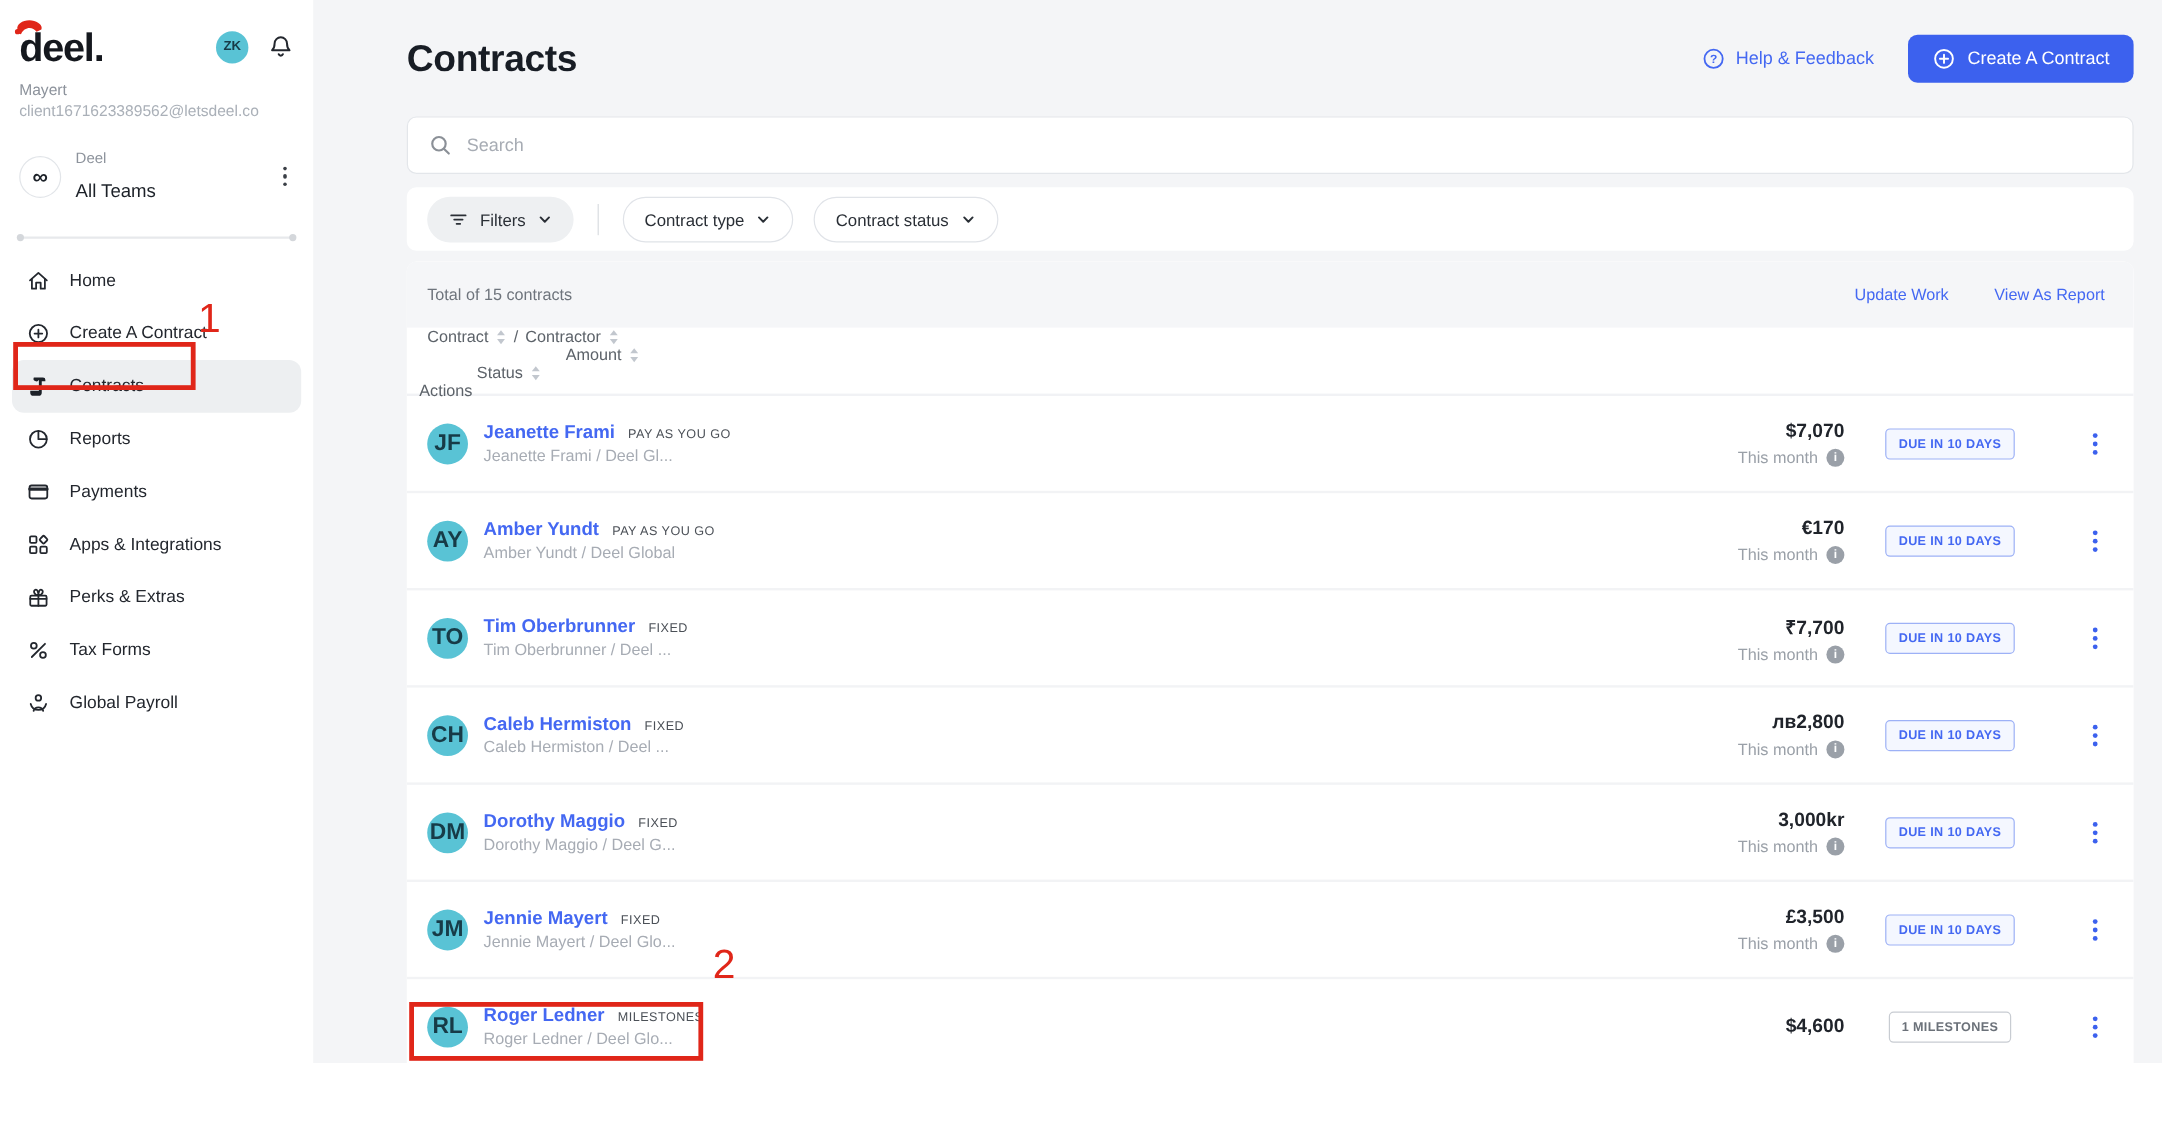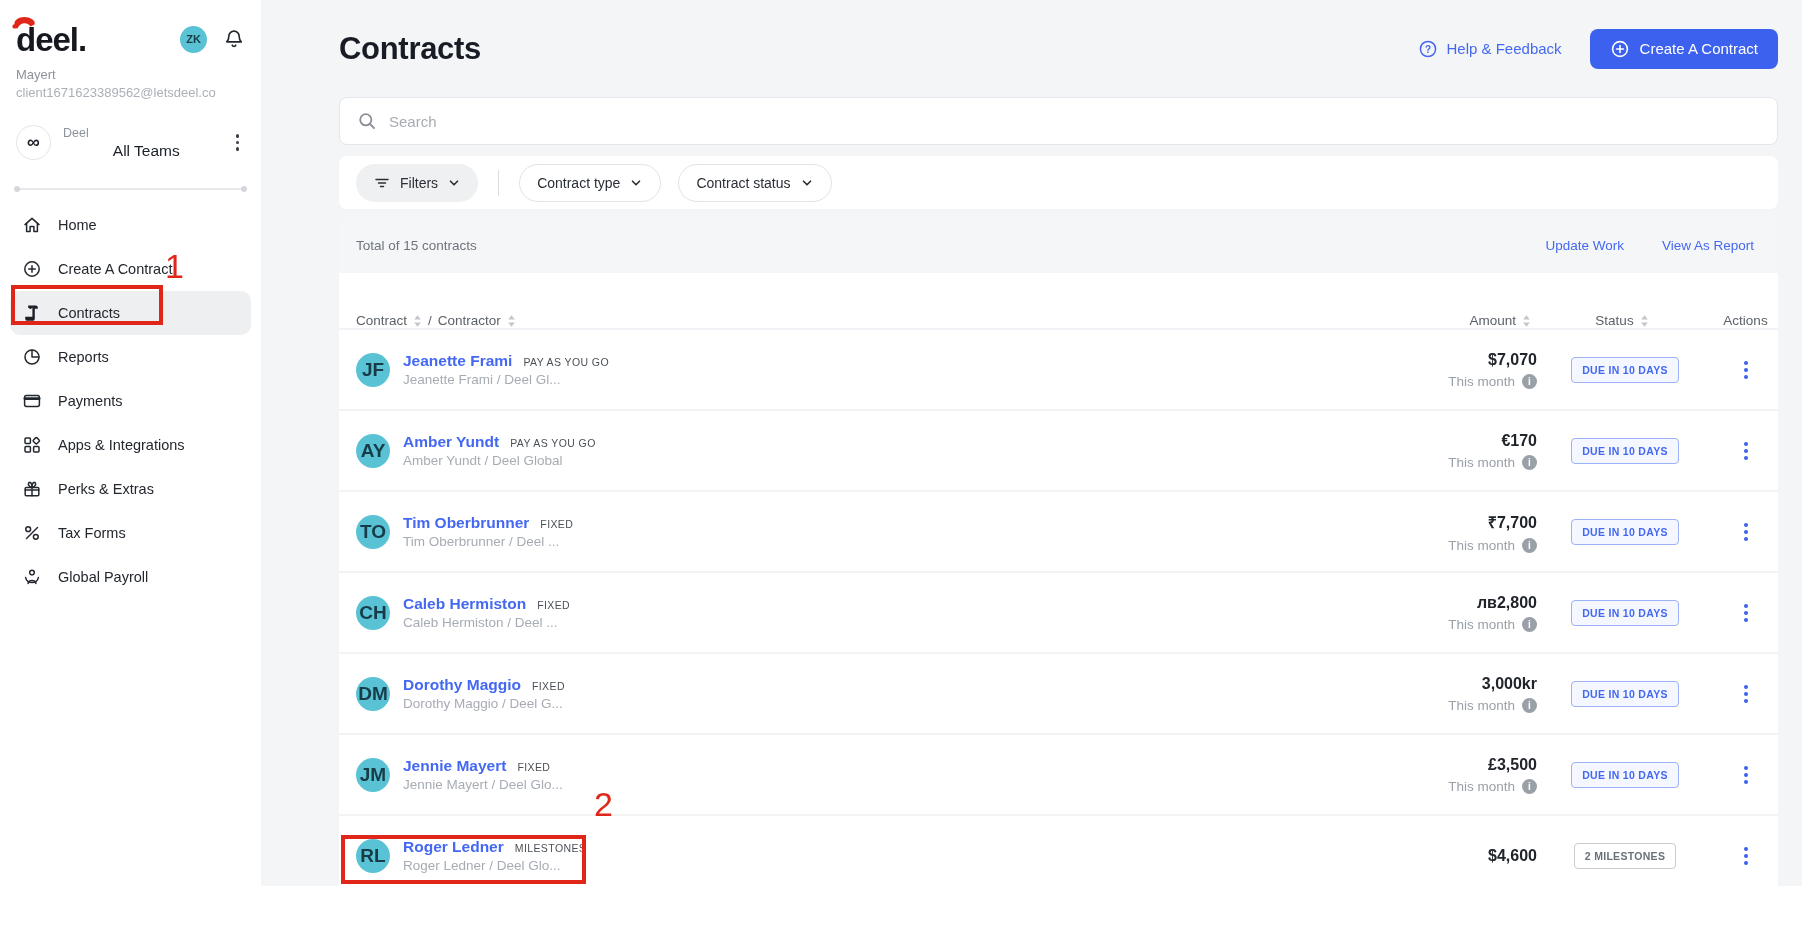--- a/index.html
+++ b/index.html
@@ -17,21 +17,21 @@
   .mini-avatar { width:27px; height:27px; border-radius:50%; background:#59c3d5; color:#173b47;
     font-size:11px; font-weight:700; display:flex; align-items:center; justify-content:center; }
   .bell { width:22px; height:22px; margin-left:16px; cursor:pointer; }
   .client-label { margin-top:9px; font-size:13px; color:#8d939c; }
   .client-email { margin-top:3px; font-size:13px; color:#aab0b8; }
   .team-row { display:flex; align-items:center; margin-top:25px; }
   .team-circle { width:35px; height:35px; border-radius:50%; border:1px solid #e2e5e9; display:flex;
     align-items:center; justify-content:center; font-size:18px; font-weight:700; color:#1c2128; }
   .team-texts { margin-left:12px; flex:1; }
   .team-org { font-size:12.5px; color:#8d939c; }
-  .team-name { font-size:15.5px; color:#1c2128; margin-top:2px;text-align:center; }
+  .team-name { font-size:15.5px; color:#1c2128; margin-top:12px; }
   .kebab { display:flex; flex-direction:column; gap:3px; padding:4px 6px; cursor:pointer; }
   .kebab i { width:3.5px; height:3.5px; border-radius:50%; background:#3a3f46; }
   .sidebar-divider { position:relative; height:2px; background:#e7e9ec; border-radius:2px; margin:28px 0 13px 0; }
   .sidebar-divider::before, .sidebar-divider::after { content:""; position:absolute; top:-2px; width:6px; height:6px;
     border-radius:50%; background:#d4d7db; }
   .sidebar-divider::before { left:-2px; } .sidebar-divider::after { right:-2px; }
   .nav { display:flex; flex-direction:column; }
   .nav-item { display:flex; align-items:center; gap:16px; height:44px; padding:0 12px; margin:0 -6px;
     border-radius:10px; cursor:pointer; font-size:14.5px; color:#23272e; }
   .nav-item.selected { background:#edeff1; }
@@ -63,22 +63,22 @@
   .pill-divider { width:1px; height:26px; background:#d9dce0; margin:0 20px; }
   .pill.outline + .pill.outline { margin-left:17px; }
 
   .table-card { margin-top:9px; background:#fff; border-radius:8px 8px 0 0; overflow:hidden; }
   .total-bar { height:55px; background:#f5f6f8; display:flex; align-items:center; padding:0 24px 0 17px; }
   .total-label { font-size:13.5px; color:#6e747c; }
   .total-spacer { flex:1; }
   .bar-link { font-size:13.5px; font-weight:500; color:#4468f2; cursor:pointer; }
   .bar-link + .bar-link { margin-left:38px; }
 
-  .thead { height:57px; display:flex; align-items:flex-end; font-size:13.5px; color:#5c6269;
-    border-bottom:2px solid #f1f2f5; }
+  .thead { height:57px; display:flex; align-items:flex-start; font-size:13.5px; color:#5c6269;
+    border-bottom:2px solid #f1f2f5;flex-direction:column; }
   .col-name { flex:1; display:flex; align-items:center; padding-left:17px; min-width:0; }
   .col-amount { width:200px; text-align:right; }
   .col-status { width:176px; display:flex; justify-content:center; }
   .col-actions { width:65px; display:flex; justify-content:center; }
   .sort { display:inline-flex; margin:0 6px 0 6px; cursor:pointer; }
   .head-sep { margin-right:6px; color:#5c6269; }
   .thead .col-amount { display:flex; justify-content:flex-end; align-items:center; }
   .thead .col-status { display:flex; justify-content:center; align-items:center; }
 
   .trow { height:81px; display:flex; align-items:center; border-bottom:2px solid #f2f3f5; cursor:pointer; }
@@ -526,21 +526,21 @@
           <span class="row-type">MILESTONES</span>
         </div>
         <div class="row-sub">Roger Ledner / Deel Glo...</div>
       </div>
     </div>
     <div class="col-amount">
       <div class="row-amount">$4,600</div>
 
     </div>
     <div class="col-status">
-      <span class="badge milestones">2 MILESTONES</span>
+      <span class="badge milestones">1 MILESTONES</span>
     </div>
     <div class="col-actions">
       <div class="actions-kebab">
                   <i></i>
                   <i></i>
                   <i></i>
                 </div>
     </div>
   </div>
           </div>

